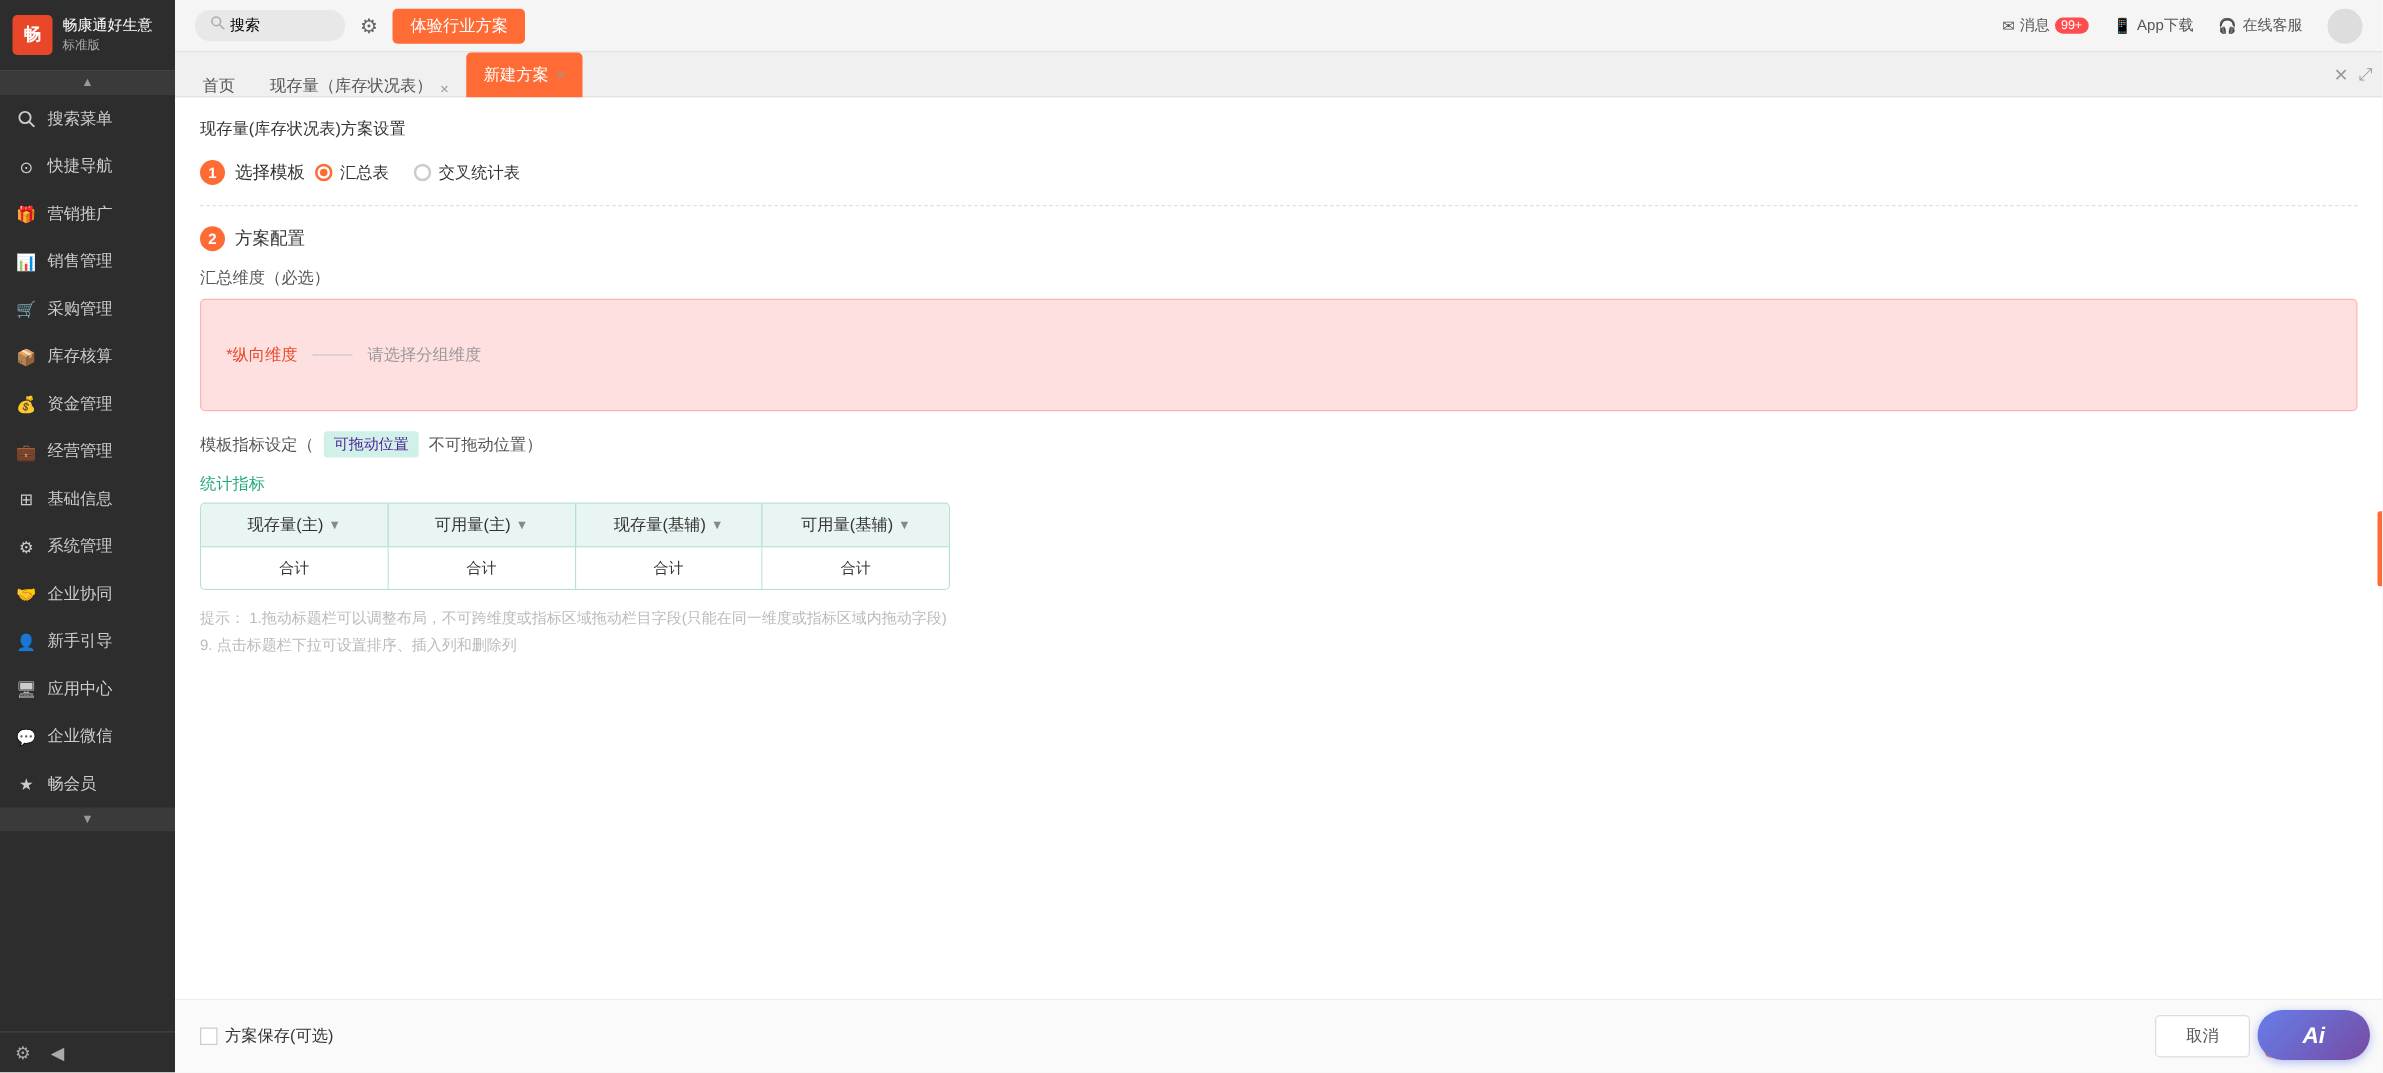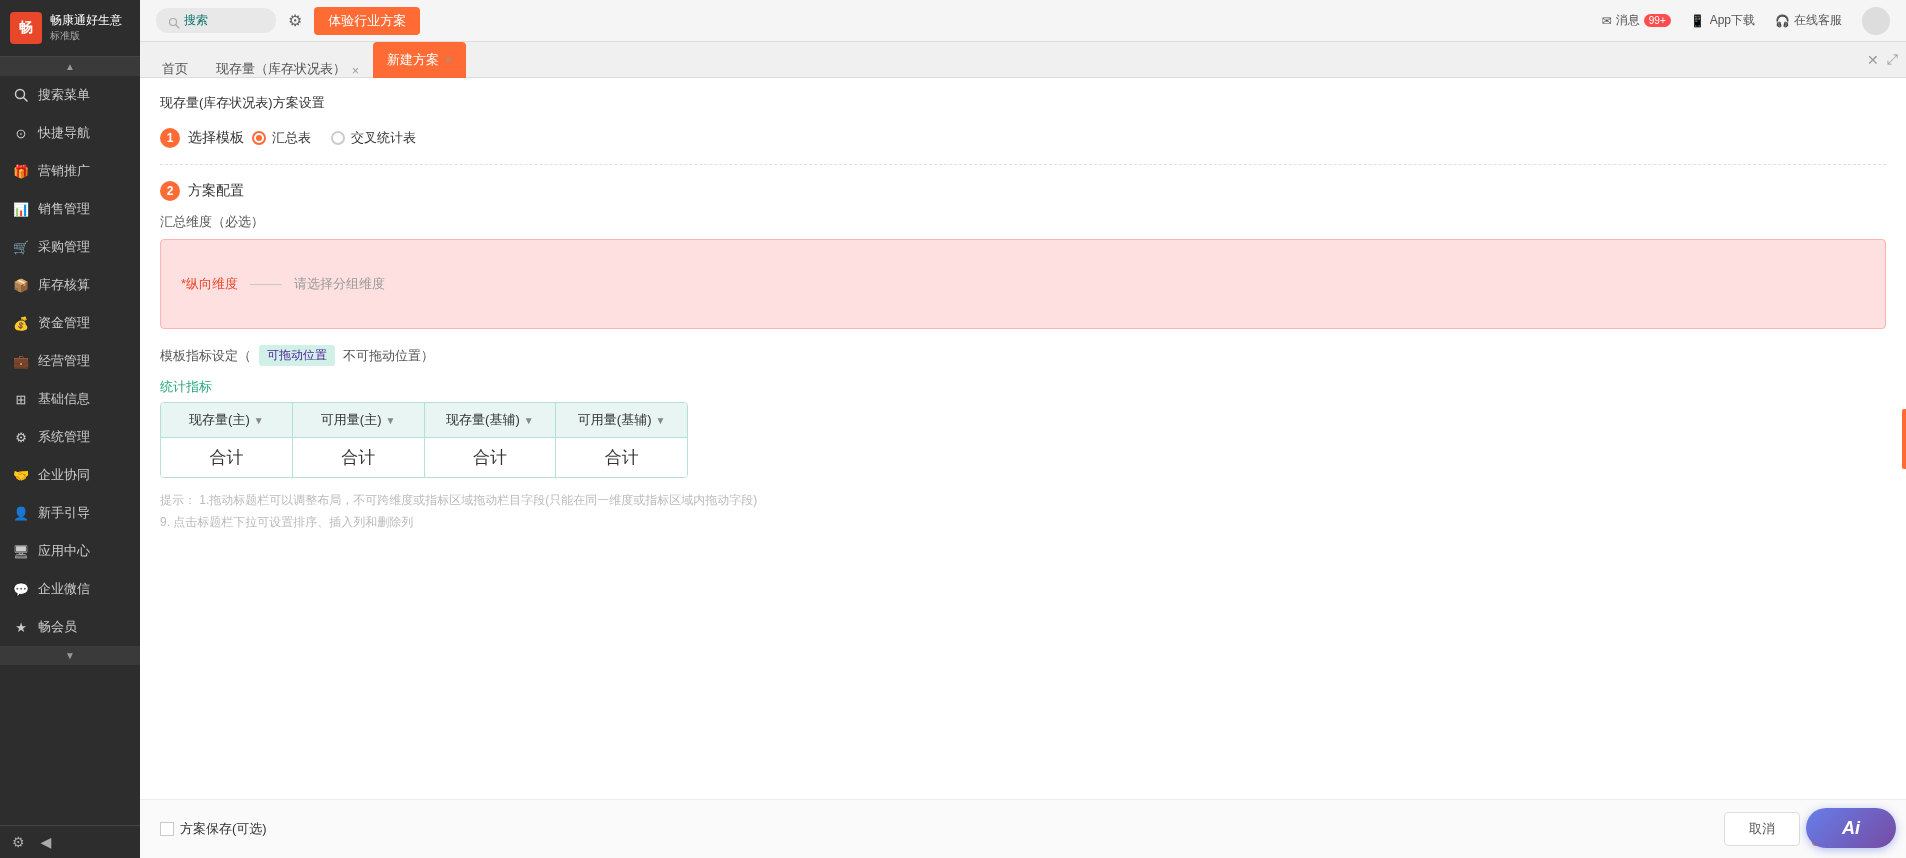--- a/index.html
+++ b/index.html
@@ -108,24 +108,24 @@
       align-items: center;
       padding: 0 16px;
       height: 42px;
       gap: 12px;
     }
     .topbar-search {
       background: #e8e8e8;
       border-radius: 12px;
       padding: 4px 12px;
       font-size: 12px;
-      color: #0f766e;
+      color: #000000;
       width: 120px;
       display: flex;
-      align-items: flex-end;
+      align-items: flex-start;
       gap: 4px;
     }
     .topbar-gear {
       color: #666;
       cursor: pointer;
       font-size: 16px;
     }
     .topbar-industry-btn {
       background: #ff6b35;
       color: white;
@@ -338,21 +338,21 @@
     
     .stats-section-label {
       color: #26a87e;
       font-size: 13px;
       margin-bottom: 6px;
     }
     .stats-table {
       border: 1px solid #b3e0d8;
       border-radius: 4px;
       overflow: hidden;
-      width: 528px;
+      width: 600px;
     }
     .stats-table-header {
       display: flex;
       background: #e8f5f2;
     }
     .stats-col {
       flex: 1;
       border-right: 1px solid #b3e0d8;
       display: flex;
       flex-direction: column;
@@ -370,21 +370,21 @@
     }
     .stats-col-header .chevron {
       color: #888;
       font-size: 10px;
     }
     .stats-col-body {
       display: flex;
       align-items: center;
       justify-content: center;
       padding: 8px 6px;
-      font-size: 17px;
+      font-size: 12px;
       color: #333;
       background: #fff;
     }
 
     
     .tips {
       color: #bbb;
       font-size: 12px;
       line-height: 1.8;
       margin-top: 8px;

